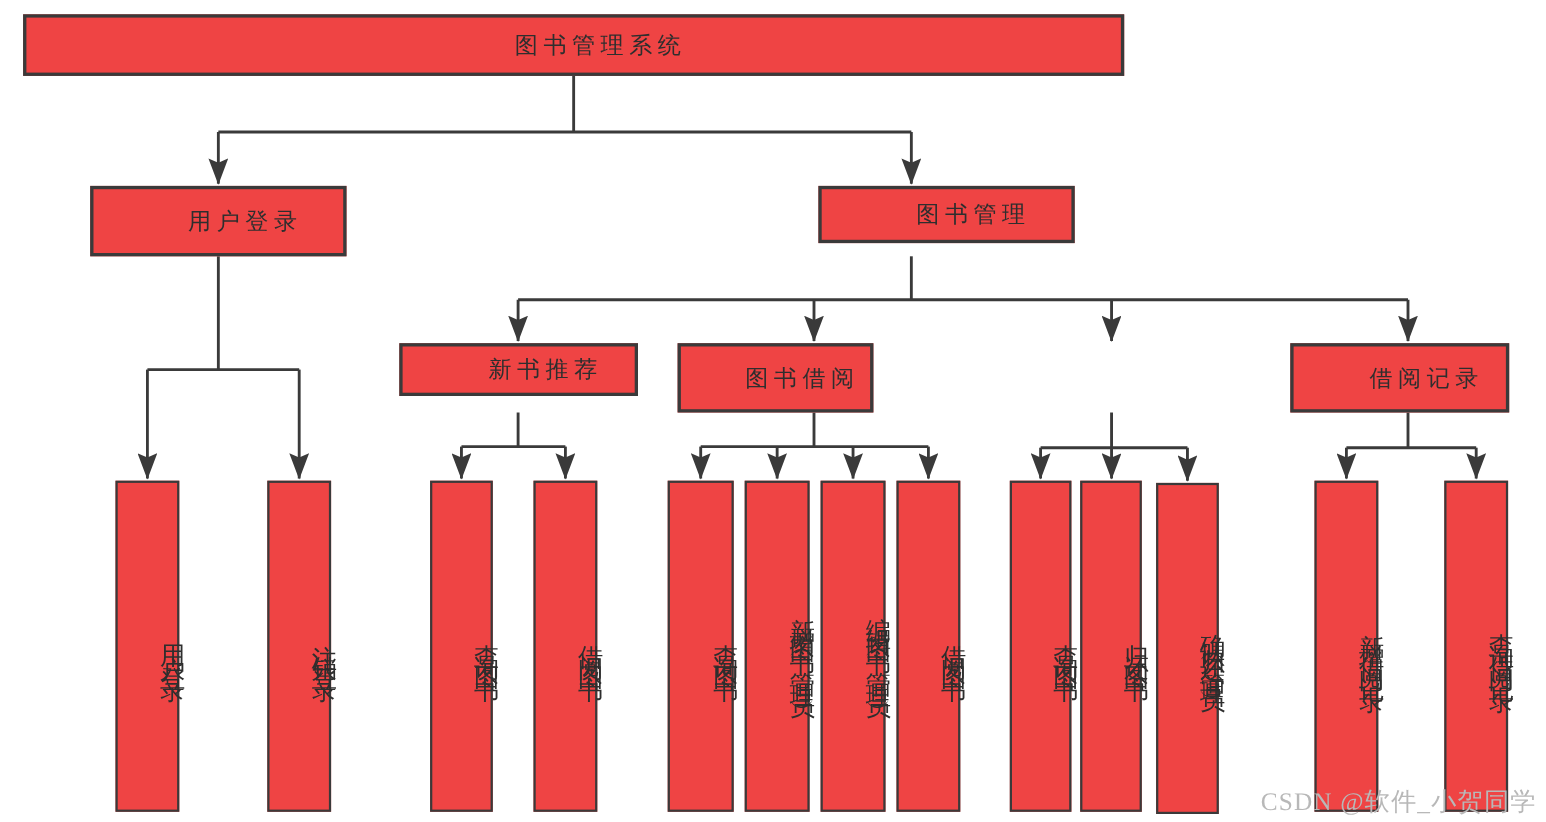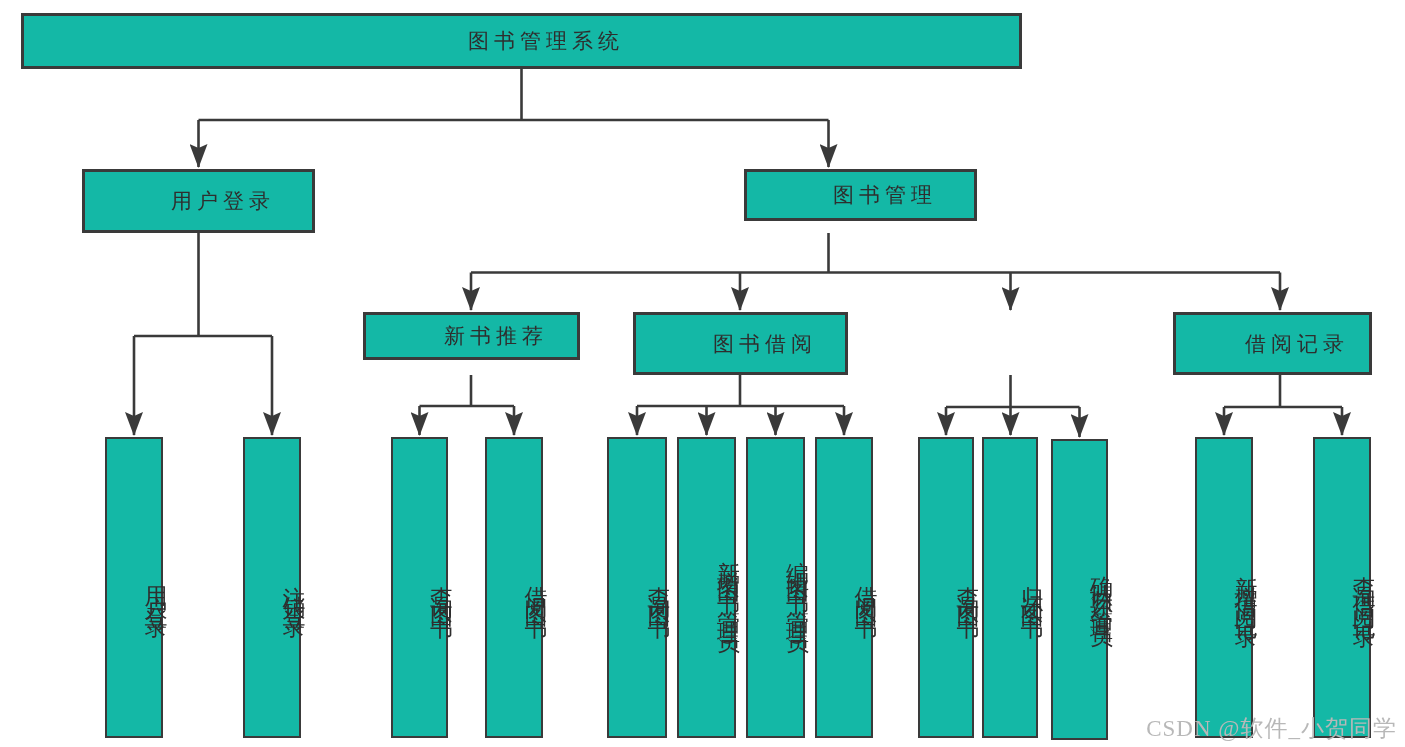--- a/index.html
+++ b/index.html
@@ -16,21 +16,21 @@
   }
   #connectors {
     position: absolute;
     left: 0; top: 0;
     width: 1405px;
     height: 747px;
   }
   .node {
     position: absolute;
     box-sizing: border-box;
-    background: #14b8a6;
+    background: #ef4444;
     border: 3px solid #3a3a3a;
     display: flex;
     align-items: center;
     justify-content: center;
     color: #2e2e2e;
     padding-left: 44px;
   }
   .node.leaf { border-width: 2.5px; }
   .hlabel {
     font-size: 21px;
@@ -122,21 +122,21 @@
   <div class="node" style="left:82px; top:169px; width:233px; height:64px">
     <span class="hlabel">用户登录</span>
   </div>
   <div class="node" style="left:744px; top:169px; width:233px; height:52px">
     <span class="hlabel">图书管理</span>
   </div>
 
   <div class="node" style="left:363px; top:312px; width:217px; height:48px">
     <span class="hlabel">新书推荐</span>
   </div>
-  <div class="node" style="left:633px; top:312px; width:215px; height:63px">
+  <div class="node" style="left:616px; top:312px; width:178px; height:63px">
     <span class="hlabel">图书借阅</span>
   </div>
   <div class="node" style="left:1173px; top:312px; width:199px; height:63px">
     <span class="hlabel">借阅记录</span>
   </div>
 
   <div class="node leaf" style="left:105px; top:437px; width:58px; height:301px">
     <span class="vtext">用户登录</span>
   </div>
   <div class="node leaf" style="left:243px; top:437px; width:58px; height:301px">

